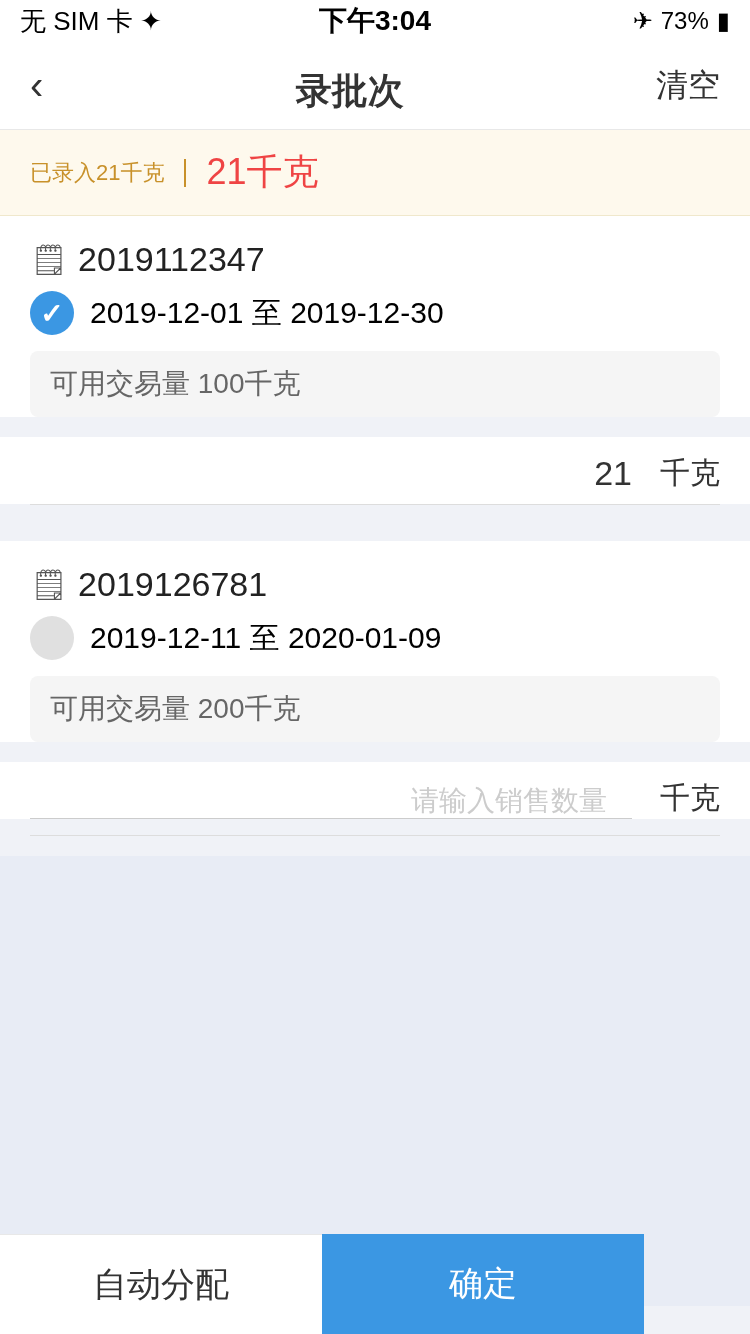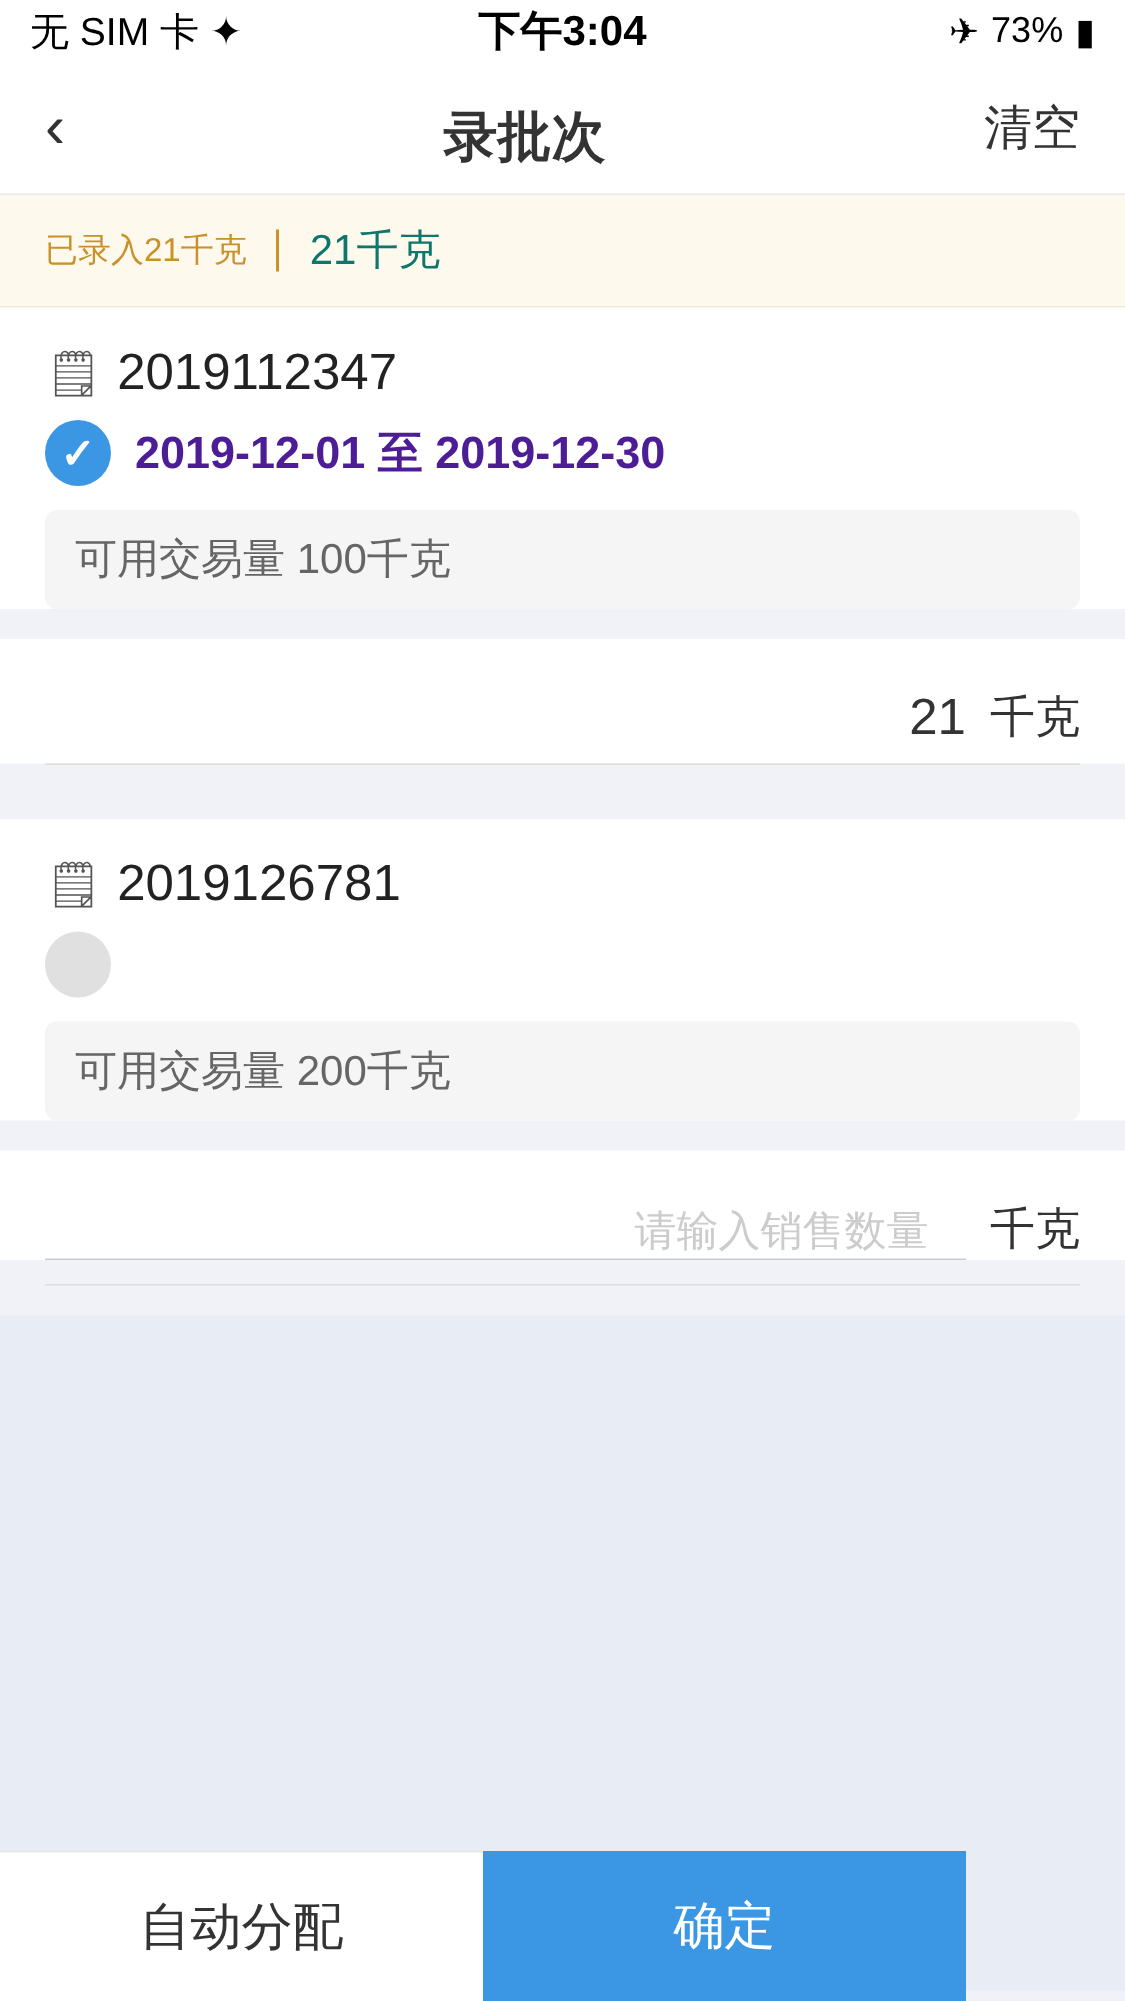--- a/index.html
+++ b/index.html
@@ -87,22 +87,22 @@
     .info-banner-text {
       font-size: 22px;
       color: #c8912a;
     }
     .info-banner-divider {
       width: 2px;
       height: 28px;
       background: #c8912a;
     }
     .info-banner-value {
-      font-size: 28px;
-      color: #0f766e;
+      font-size: 36px;
+      color: #ef4444;
     }
 
     
     .batch-card {
       background: #fff;
       margin: 0;
       padding: 24px 30px 0 30px;
     }
 
     .batch-header {
@@ -142,22 +142,21 @@
     .radio-circle.unchecked {
       background: #e0e0e0;
     }
     .radio-check {
       color: #fff;
       font-size: 28px;
       font-weight: 700;
     }
     .batch-date {
       font-size: 30px;
-      color: #4c1d95;
-      font-weight: bold;
+      color: #000000;
     }
 
     .available-qty-box {
       background: #f5f5f5;
       border-radius: 8px;
       padding: 14px 20px;
       margin-bottom: 20px;
       font-size: 28px;
       color: #666;
     }
@@ -231,22 +230,22 @@
     .qty-value {
       font-size: 34px;
       color: #333;
       text-align: right;
     }
 
     .qty-row-wrapper {
       display: flex;
       align-items: center;
       justify-content: flex-end;
-      gap: 16px;
-      padding: 32px 30px 10px 30px;
+      gap: 28px;
+      padding: 16px 30px 10px 30px;
       background: #fff;
     }
     .qty-divider {
       height: 1px;
       background: #ddd;
       margin: 0 30px 20px 30px;
     }
   </style>
 </head>
 <body>
@@ -299,20 +298,21 @@
 
 <div class="batch-card">
   <div class="batch-header">
     <span class="batch-icon">🗒</span>
     <span class="batch-id">2019126781</span>
   </div>
   <div class="batch-date-row">
     <div class="radio-circle unchecked">
       <span class="radio-check"></span>
     </div>
+    <span class="batch-date">2019-12-11 至 2020-01-09</span>
   </div>
   <div class="available-qty-box">可用交易量 200千克</div>
 </div>
 
 <div class="qty-row-wrapper" style="justify-content: flex-end; background:#fff; padding-bottom: 0;">
   <div class="qty-input-line">
     <input class="qty-input" type="number" style="width: 320px; text-align: right;" placeholder="请输入销售数量">
   </div>
   <span class="qty-unit">千克</span>
 </div>

